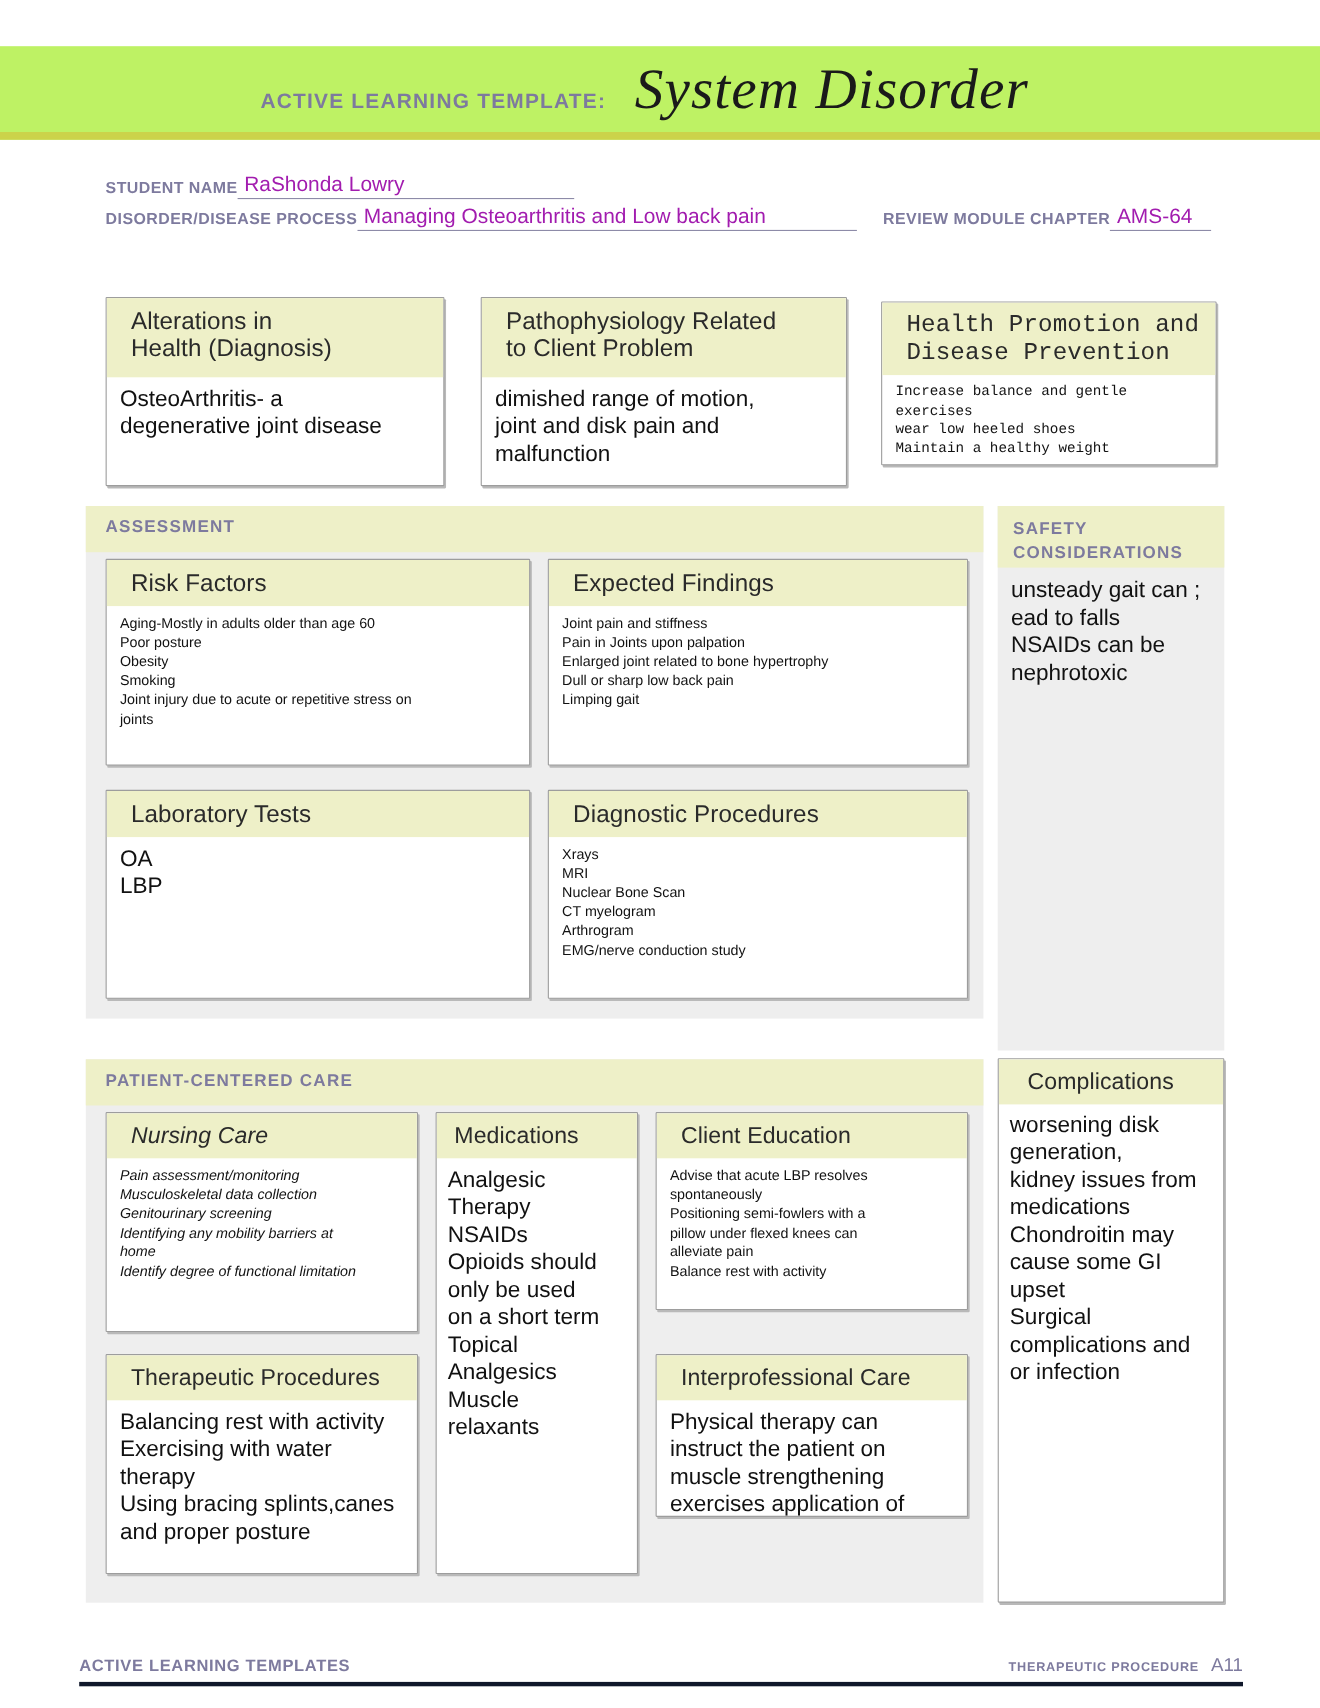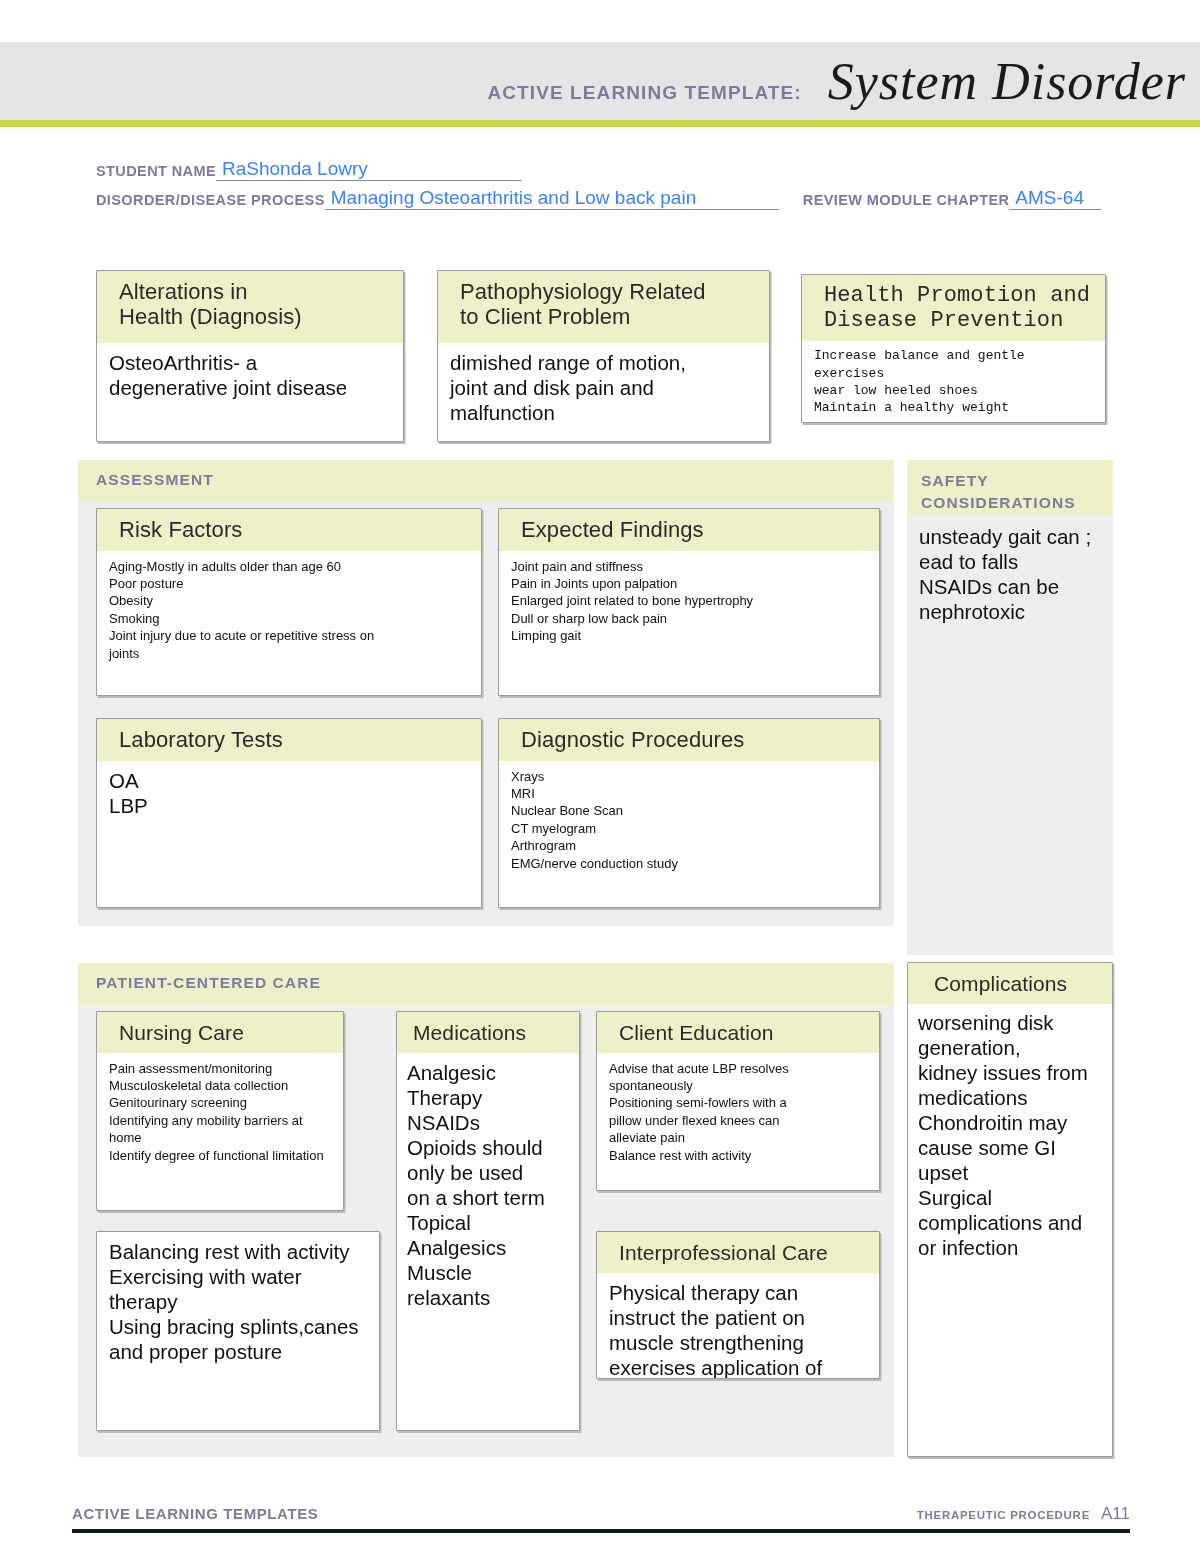--- a/index.html
+++ b/index.html
@@ -4,40 +4,40 @@
 <style>
   html,body{margin:0;padding:0;}
   body{
     width:1200px;height:1553px;background:#ffffff;
     font-family:"Liberation Sans","DejaVu Sans",sans-serif;
     position:relative;overflow:hidden;
   }
   
   .banner{
     position:absolute;left:0;top:42px;width:1200px;height:78px;
-    background:#e5e5e5;border-bottom:7px solid #cbd34a;
-    display:flex;align-items:center;justify-content:flex-end;
+    background:#bef264;border-bottom:7px solid #cbd34a;
+    display:flex;align-items:center;justify-content:center;
   }
   .banner-inner{display:flex;align-items:baseline;gap:14px;transform:translateX(-14px);}
   .banner-kicker{
     font-size:19px;letter-spacing:1.1px;color:#7d7a9e;font-weight:bold;
   }
   .banner-title{
     font-family:"Liberation Serif","DejaVu Serif",serif;
     font-style:italic;font-size:52px;color:#1a1a1a;letter-spacing:1px;margin-left:12px;
   }
   
   .fields{position:absolute;left:96px;top:152px;width:1010px;}
   .fieldrow{display:flex;align-items:flex-end;height:29px;}
   .flabel{
     font-size:14.5px;letter-spacing:0.4px;color:#7d7a9e;font-weight:bold;
     white-space:nowrap;padding-bottom:2px;
   }
   .fval{
-    font-size:19px;color:#3b82f6;white-space:nowrap;
+    font-size:19px;color:#a21caf;white-space:nowrap;
     border-bottom:1.5px solid #8d8ba8;padding:0 4px 1px 6px;
     line-height:1.05;
   }
   .fval.w1{min-width:296px;}
   .fval.w2{min-width:444px;}
   .fval.w3{min-width:82px;}
   .spacer{width:24px;}
   
   .card{
     position:absolute;background:#ffffff;
@@ -75,21 +75,21 @@
   #card-lab{left:96px;top:718px;width:386px;height:190px;}
   #card-diag{left:498px;top:718px;width:382px;height:190px;}
   
   #panel-safety{left:907px;top:460px;width:206px;height:495px;}
   #panel-safety .panel-head{
     height:56px;padding:10px 0 0 14px;line-height:1.45;
   }
   #panel-safety .panel-body{padding:8px 8px 0 12px;}
   
   #panel-pcc{left:78px;top:963px;width:816px;height:494px;}
-  #card-nursing{left:96px;top:1011px;width:248px;height:200px;}
+  #card-nursing{left:96px;top:1011px;width:284px;height:200px;font-style:italic;}
   #card-therapeutic{left:96px;top:1231px;width:284px;height:200px;}
   #card-meds{left:396px;top:1011px;width:184px;height:420px;}
   #card-education{left:596px;top:1011px;width:284px;height:180px;}
   #card-interpro{left:596px;top:1231px;width:284px;height:148px;}
   
   #card-complications{left:907px;top:962px;width:206px;height:495px;}
   #card-complications .card-head{padding-left:26px;}
   #card-complications .card-body{padding:6px 8px 0 10px;}
   
   .footer{
@@ -223,20 +223,21 @@
       <div class="typed">Pain assessment/monitoring
 Musculoskeletal data collection
 Genitourinary screening
 Identifying any mobility barriers at
 home
 Identify degree of functional limitation</div>
     </div>
 </div>
 
 <div class="card" id="card-therapeutic">
+  <div class="card-head small">Therapeutic Procedures</div>
   <div class="card-body">
       <div class="hand">Balancing rest with activity
 Exercising with water therapy
 Using bracing splints,canes
 and proper posture</div>
     </div>
 </div>
 
 <div class="card" id="card-meds">
   <div class="card-head small" style="padding-left:16px">Medications</div>

